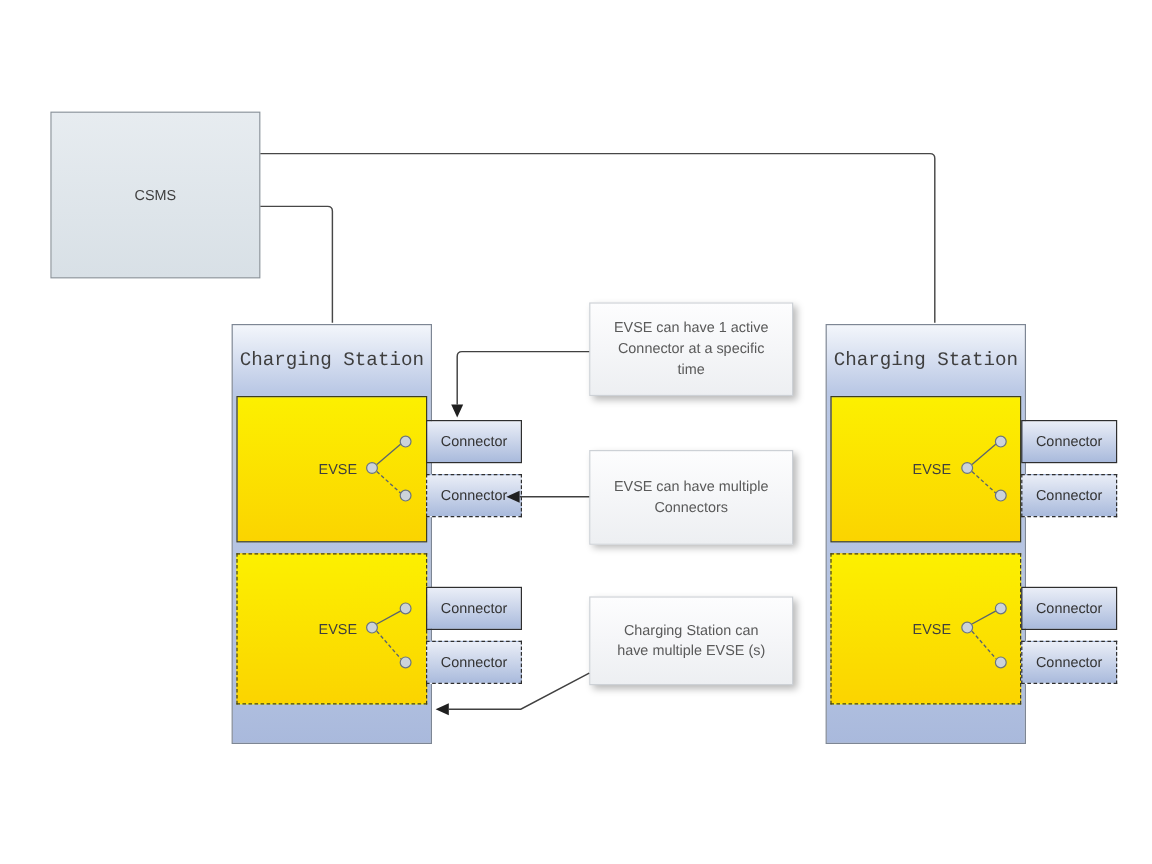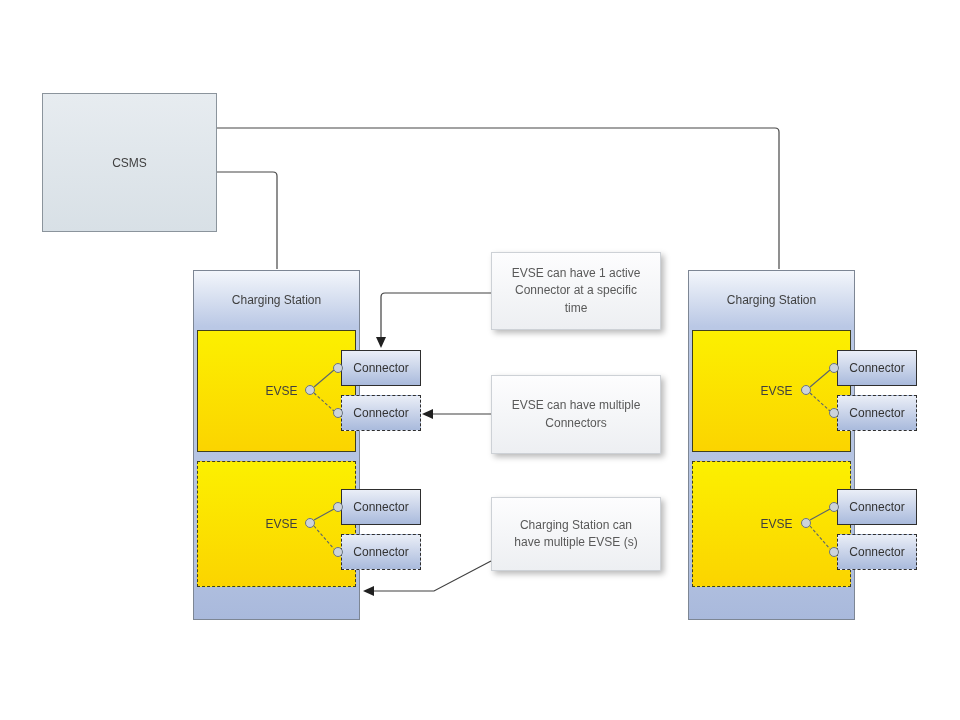--- a/index.html
+++ b/index.html
@@ -18,39 +18,39 @@
   .station {
     position: absolute; top: 270px; width: 167px; height: 350px;
     border: 1px solid #7d8694;
     background: linear-gradient(180deg, #f3f6fb 0%, #bac8e5 16%, #b2c1e0 84%, #a9b9dc 100%);
   }
   .station.left  { left: 193px; }
   .station.right { left: 688px; }
   .station-title {
     position: absolute; top: 0; left: 0; right: 0; height: 58px;
     display: flex; align-items: center; justify-content: center;
-    color: #3f3f3f; font-size: 12px;
+    color: #3f3f3f; font-size: 16px; font-family: Liberation Mono, monospace;
   }
   .evse {
     position: absolute; left: 3px; right: 3px;
     background: linear-gradient(180deg, #fcf000 0%, #fbd400 100%);
     border: 1px solid #3f3f1e;
     display: flex; align-items: center; justify-content: center;
     color: #3f3f3f; font-size: 12px; padding-left: 44px;
   }
   .evse.one { top: 59px;  height: 122px; }
   .evse.two { top: 190px; height: 126px; border: 1.5px dashed #3f3f1e; }
   .evse-label { transform: translateX(-17px); }
 
   .connector {
     position: absolute; width: 80px; height: 36px;
     background: linear-gradient(180deg, #eaeef7 0%, #a9badc 100%);
     border: 1px solid #2e2e2e;
     display: flex; align-items: center; justify-content: center;
-    color: #333333; font-size: 12px;
+    color: #333333; font-size: 12px; margin-left: 14px;
   }
   .connector.dashed { border-style: dashed; }
 
   .note {
     position: absolute; left: 491px; width: 170px;
     background: linear-gradient(180deg, #fdfdfe 0%, #edeff2 100%);
     border: 1px solid #cdd1d6;
     box-shadow: 3px 3px 6px rgba(0,0,0,0.28);
     display: flex; align-items: center; justify-content: flex-end;
     text-align: center; color: #595959; font-size: 12px; line-height: 1.45;

